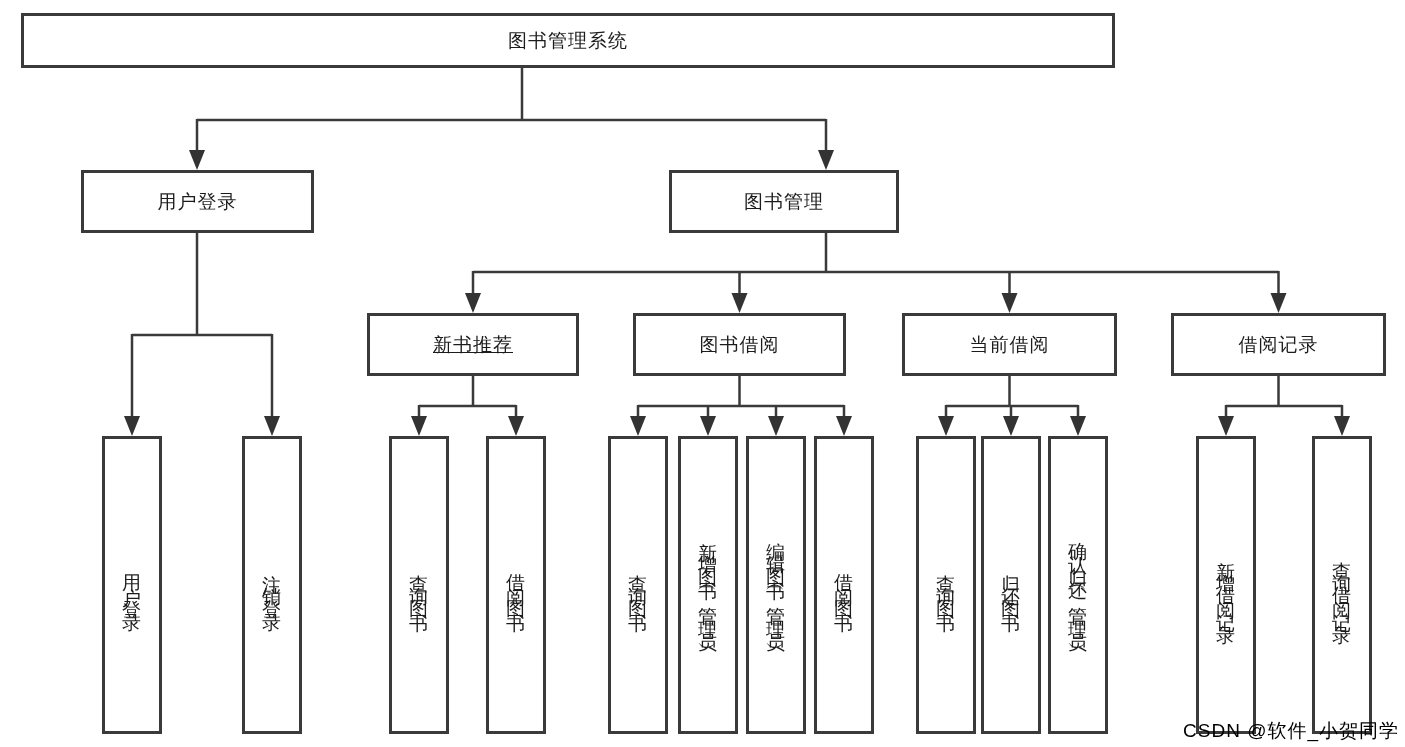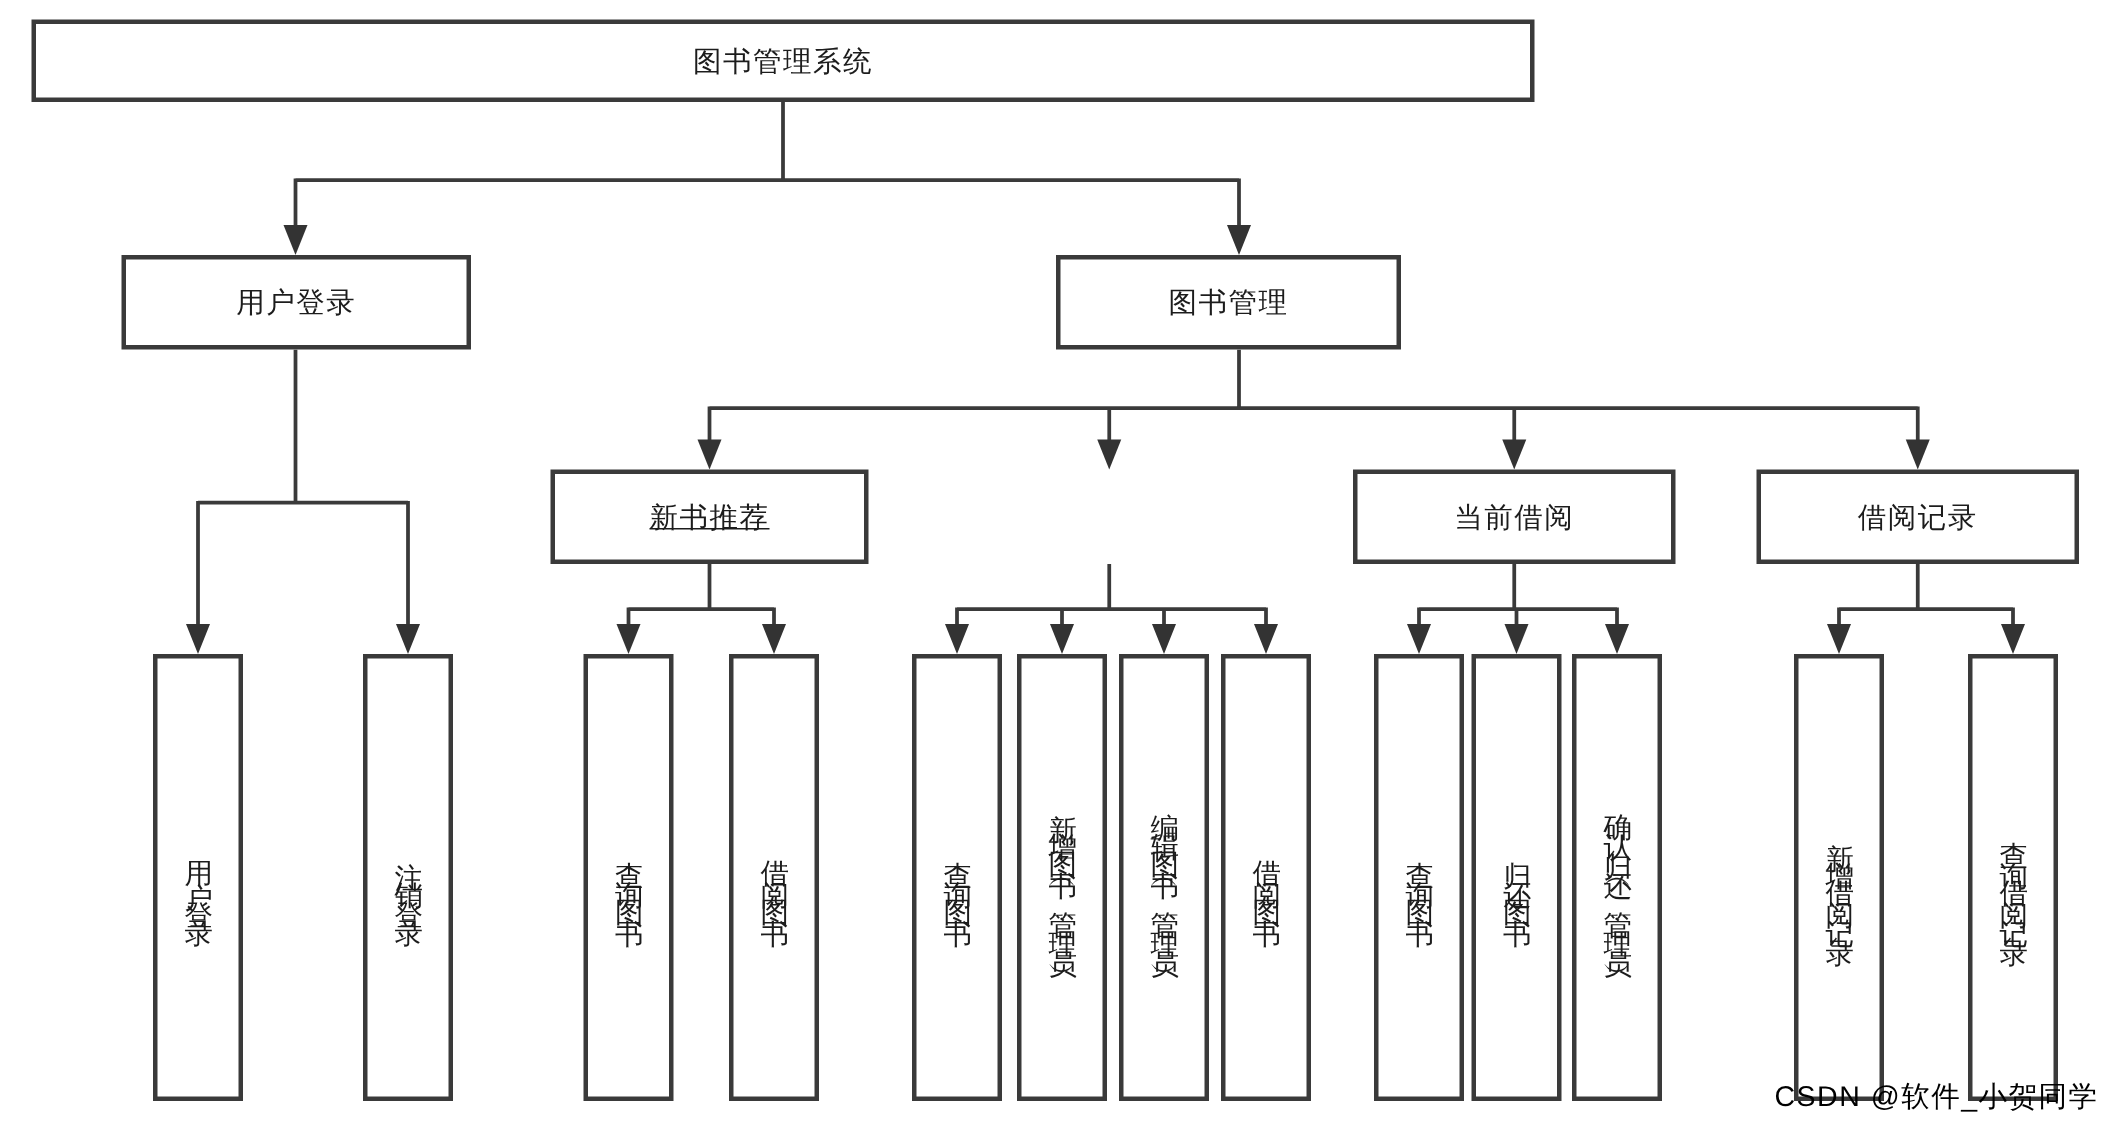--- a/index.html
+++ b/index.html
@@ -18,21 +18,21 @@
     border: 3px solid #3a3a3a;
     background: #ffffff;
     display: flex;
     align-items: center;
     justify-content: center;
     font-size: 19px;
     color: #1c1c1c;
     letter-spacing: 1px;
     white-space: nowrap;
   }
-  .root { left: 21px; top: 13px; width: 1002px; height: 55px; }
+  .root { left: 21px; top: 13px; width: 1094px; height: 55px; }
   .lvl2 { top: 170px; height: 63px; }
   .lvl3 { top: 313px; height: 63px; }
   .vbox {
     position: absolute;
     top: 436px;
     width: 60px;
     height: 298px;
     border: 3px solid #3a3a3a;
     background: #ffffff;
     display: flex;
@@ -97,23 +97,24 @@
       <polygon points="1003,416 1019,416 1011,436"></polygon>
       <polygon points="1070,416 1086,416 1078,436"></polygon>
       <polygon points="1218,416 1234,416 1226,436"></polygon>
       <polygon points="1334,416 1350,416 1342,436"></polygon>
     </g>
   </svg>
 
   <div class="box root">图书管理系统</div>
 
   <div class="box lvl2" style="left:81px;width:233px;">用户登录</div>
-  <div class="box lvl2" style="left:704px;width:230px;">图书管理</div>
+  <div class="box lvl2" style="left:669px;width:230px;">图书管理</div>
 
   <div class="box lvl3" style="left:367px;width:212px;text-decoration:underline;">新书推荐</div>
+  <div class="box lvl3" style="left:633px;width:213px;">图书借阅</div>
   <div class="box lvl3" style="left:902px;width:215px;">当前借阅</div>
   <div class="box lvl3" style="left:1171px;width:215px;">借阅记录</div>
 
   <div class="vbox" style="left:102px;">
     <span class="vtext">用户登录</span>
   </div>
   <div class="vbox" style="left:242px;">
     <span class="vtext">注销登录</span>
   </div>
 

